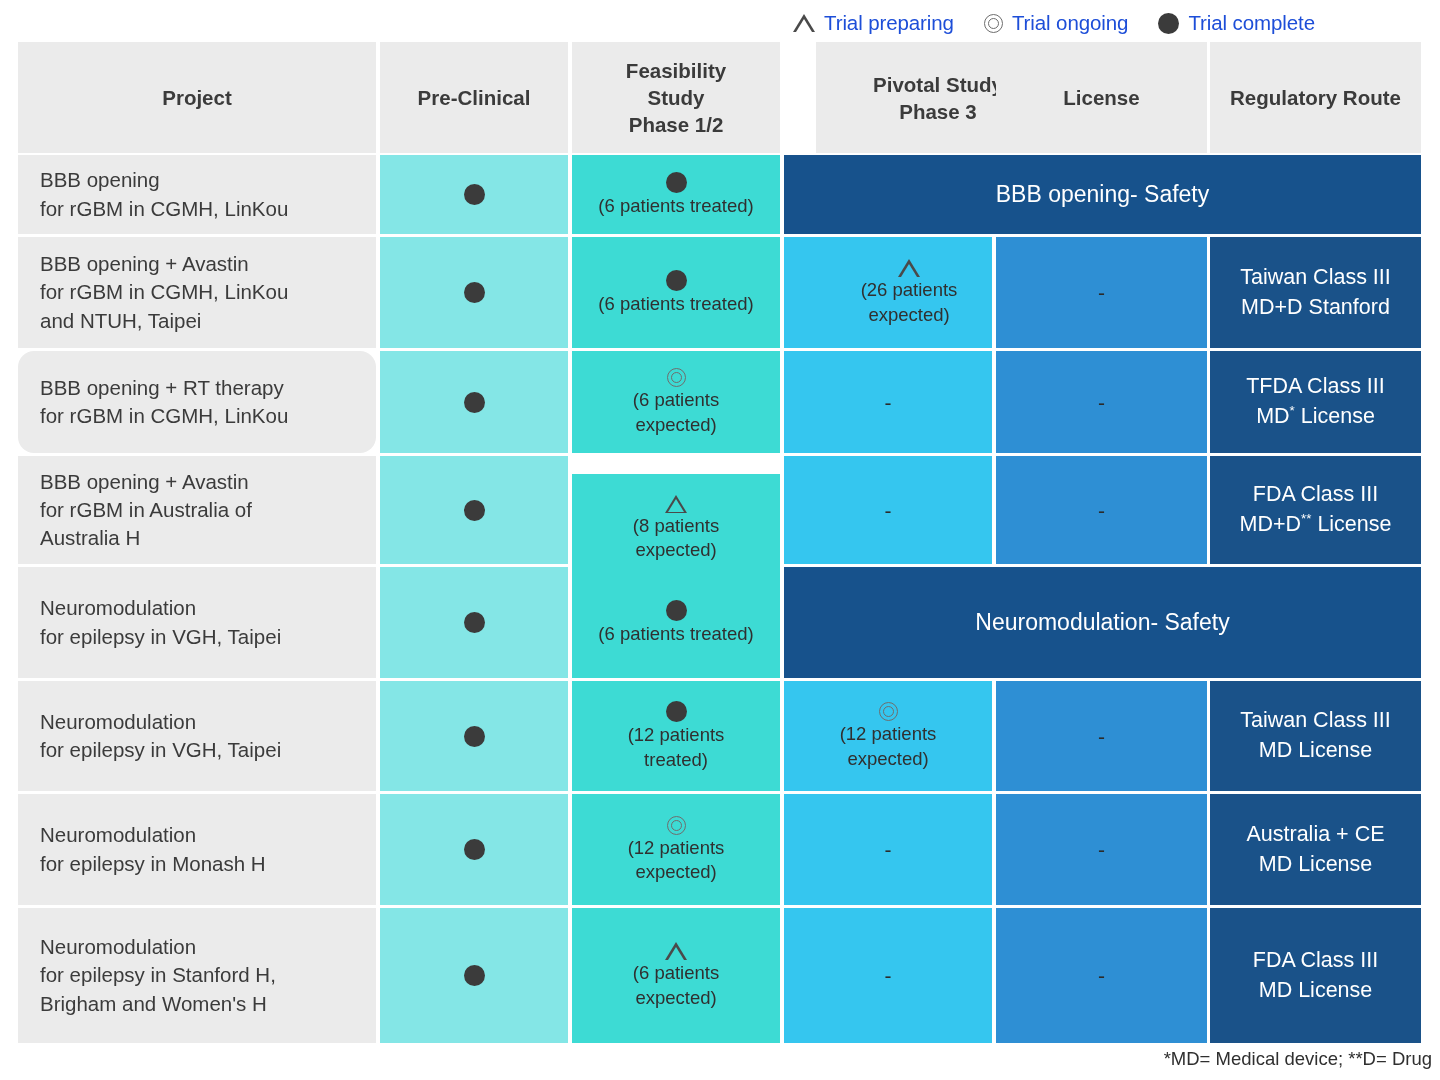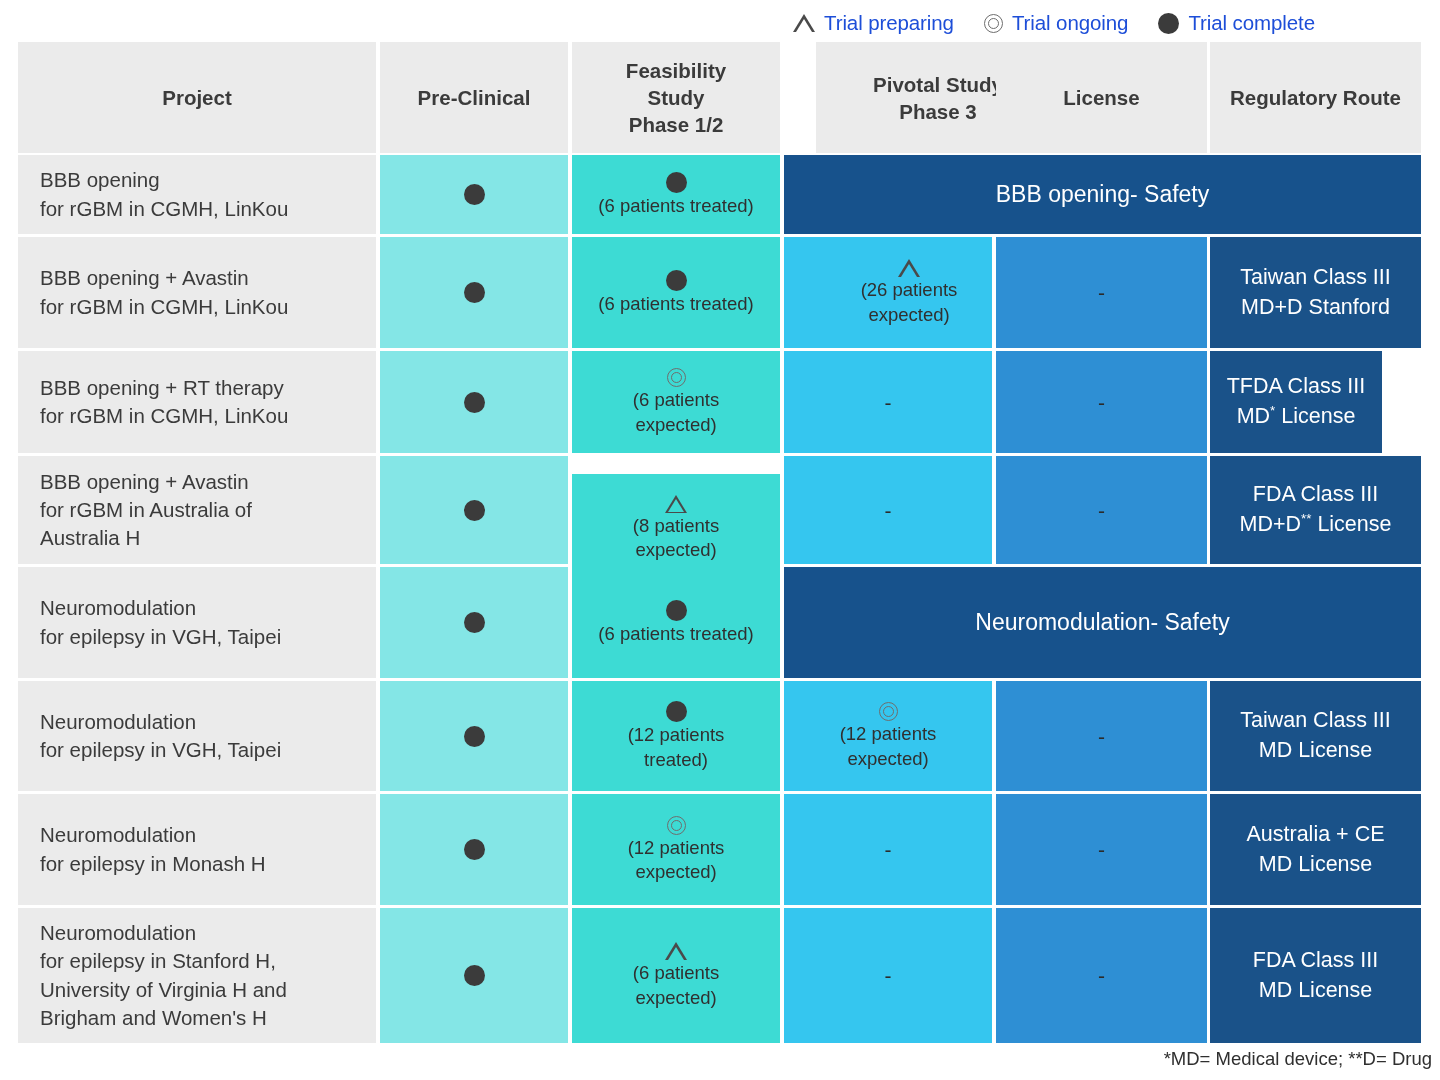--- a/index.html
+++ b/index.html
@@ -220,20 +220,21 @@
       <span class="cell-note">(6 patients treated)</span>
     </div>
     <div class="cell cell-safety" style="left:784px;top:155px;width:637px;height:79px;">
       <span class="cell-text">BBB opening- Safety</span>
     </div>
 
     <div class="cell cell-proj" style="left:18px;top:237px;width:358px;height:111px;">
       <div>
         <div>BBB opening + Avastin</div>
         <div>for rGBM in CGMH, LinKou</div>
+        <div>and NTUH, Taipei</div>
       </div>
     </div>
     <div class="cell cell-preclin" style="left:380px;top:237px;width:188px;height:111px;">
       <span class="mk mk-dot"></span>
     </div>
     <div class="cell cell-tealdark cell-stack" style="left:572px;top:237px;width:208px;height:111px;">
       <span class="mk mk-dot"></span>
       <span class="cell-note">(6 patients treated)</span>
     </div>
     <div class="cell cell-skyblue cell-stack" style="left:784px;top:237px;width:208px;height:111px;padding-left:42px;">
@@ -242,41 +243,41 @@
       <span class="cell-note">expected)</span>
     </div>
     <div class="cell cell-midblue" style="left:996px;top:237px;width:211px;height:111px;">
       <span class="cell-dash">-</span>
     </div>
     <div class="cell cell-navy cell-stack" style="left:1210px;top:237px;width:211px;height:111px;">
       <span class="cell-text">Taiwan Class III</span>
       <span class="cell-text">MD+D Stanford</span>
     </div>
 
-    <div class="cell cell-proj" style="left:18px;top:351px;width:358px;height:102px;">
+    <div class="cell cell-proj" style="left:18px;top:351px;width:358px;height:102px;border-radius:16px;">
       <div>
         <div>BBB opening + RT therapy</div>
         <div>for rGBM in CGMH, LinKou</div>
       </div>
     </div>
     <div class="cell cell-preclin" style="left:380px;top:351px;width:188px;height:102px;">
       <span class="mk mk-dot"></span>
     </div>
     <div class="cell cell-tealdark cell-stack" style="left:572px;top:351px;width:208px;height:102px;">
       <span class="mk mk-ring"></span>
       <span class="cell-note">(6 patients</span>
       <span class="cell-note">expected)</span>
     </div>
     <div class="cell cell-skyblue" style="left:784px;top:351px;width:208px;height:102px;">
       <span class="cell-dash">-</span>
     </div>
     <div class="cell cell-midblue" style="left:996px;top:351px;width:211px;height:102px;">
       <span class="cell-dash">-</span>
     </div>
-    <div class="cell cell-navy cell-stack" style="left:1210px;top:351px;width:172px;height:102px;">
+    <div class="cell cell-navy cell-stack" style="left:1210px;top:351px;width:211px;height:102px;">
       <span class="cell-text">TFDA Class III</span>
       <span class="cell-text"><span>MD</span><sup>*</sup><span> License</span></span>
     </div>
 
     <div class="cell cell-proj" style="left:18px;top:456px;width:358px;height:108px;">
       <div>
         <div>BBB opening + Avastin</div>
         <div>for rGBM in Australia of</div>
         <div>Australia H</div>
       </div>
@@ -366,21 +367,20 @@
     </div>
     <div class="cell cell-navy cell-stack" style="left:1210px;top:794px;width:211px;height:111px;">
       <span class="cell-text">Australia + CE</span>
       <span class="cell-text">MD License</span>
     </div>
 
     <div class="cell cell-proj" style="left:18px;top:908px;width:358px;height:135px;">
       <div>
         <div>Neuromodulation</div>
         <div>for epilepsy in Stanford H,</div>
-        <div>University of Virginia H and</div>
         <div>Brigham and Women's H</div>
       </div>
     </div>
     <div class="cell cell-preclin" style="left:380px;top:908px;width:188px;height:135px;">
       <span class="mk mk-dot"></span>
     </div>
     <div class="cell cell-tealdark cell-stack" style="left:572px;top:908px;width:208px;height:135px;">
       <span class="mk mk-tri"></span>
       <span class="cell-note">(6 patients</span>
       <span class="cell-note">expected)</span>

